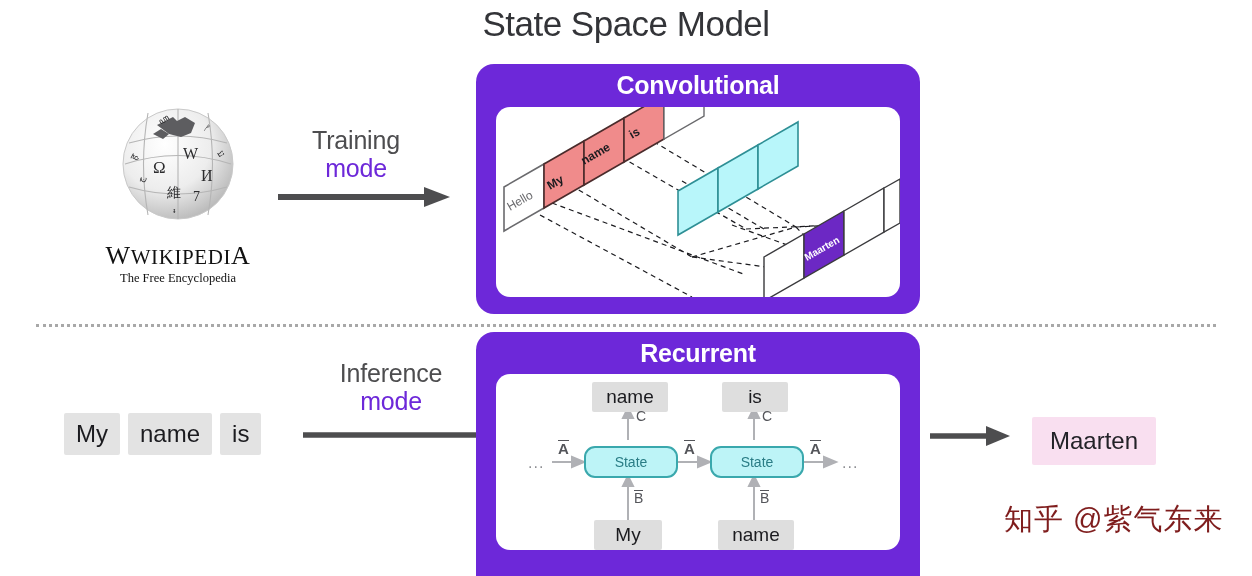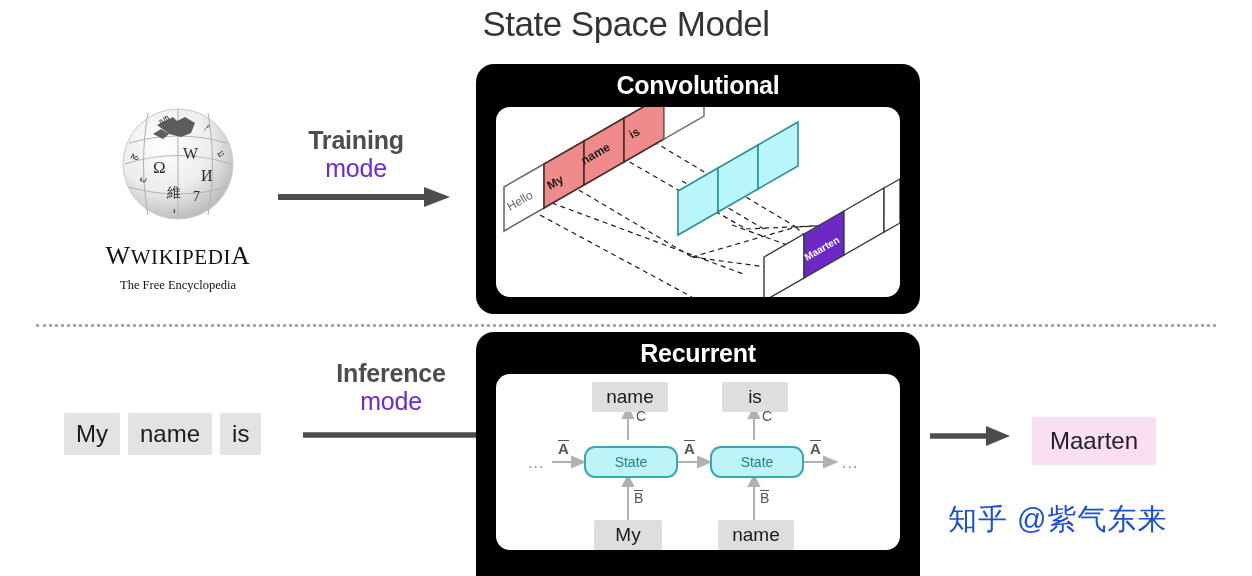--- a/index.html
+++ b/index.html
@@ -22,21 +22,21 @@
   
   .divider {
     position: absolute; left: 36px; top: 324px; width: 1180px; height: 0;
     border-top: 3px dotted #a8a8a8;
     z-index: 6;
   }
 
   
   .panel {
     position: absolute;
-    background: #000000;
+    background: #6d28d9;
     border-radius: 18px;
     z-index: 8;
   }
   .panel-title {
     text-align: center;
     color: #ffffff;
     font-weight: bold;
     font-size: 25px;
     letter-spacing: -0.3px;
     padding-top: 7px;
@@ -64,26 +64,26 @@
     letter-spacing: 0.6px;
     color: #111;
     margin-top: 18px;
     line-height: 1;
   }
   .wiki-name .cap { font-size: 26px; }
   .wiki-tag {
     font-family: "Liberation Serif", serif;
     font-size: 12.5px;
     color: #111;
-    margin-top: 9px;
+    margin-top: 2px;
   }
 
   
   .mode-block { position: absolute; text-align: center; }
-  .mode-strong { font-size: 25px; font-weight: bold; color: #4d4d4f; line-height: 1.08; letter-spacing: -0.2px;}
+  .mode-strong { font-size: 25px; font-weight: normal; color: #4d4d4f; line-height: 1.08; letter-spacing: -0.2px;}
   .mode-light  { font-size: 25px; font-weight: normal; color: #6d28d9; line-height: 1.12; letter-spacing: -0.2px;}
 
   #mode-training { left: 266px; top: 127px; width: 180px; }
   #mode-inference { left: 300px; top: 360px; width: 182px; }
 
   .arrow-svg { position: absolute; }
   #arrow-training { left: 278px; top: 186px; }
   #arrow-inference { left: 303px; top: 425px; }
   #arrow-output { left: 930px; top: 425px; }
 
@@ -140,22 +140,22 @@
     white-space: nowrap;
   }
   .rec-lbl.bar { font-weight: bold; font-size: 15px; }
   .rec-lbl .ov { border-top: 1.6px solid #54555a; display: inline-block; padding-top: 0px; line-height: 1.05;}
   .rec-ell {
     position: absolute; color: #8e8f93; font-size: 16px; letter-spacing: 1px;
   }
 
   
   #watermark {
-    position: absolute; left: 948px; top: 500px;
-    font-size: 29px; color: #1d4ed8;
+    position: absolute; left: 1004px; top: 500px;
+    font-size: 29px; color: #7f1d1d;
     letter-spacing: 1px;
     white-space: nowrap;
   }
 </style>
 </head>
 <body>
 
 <div id="root">
 
   <div class="page-title">State Space Model</div>

